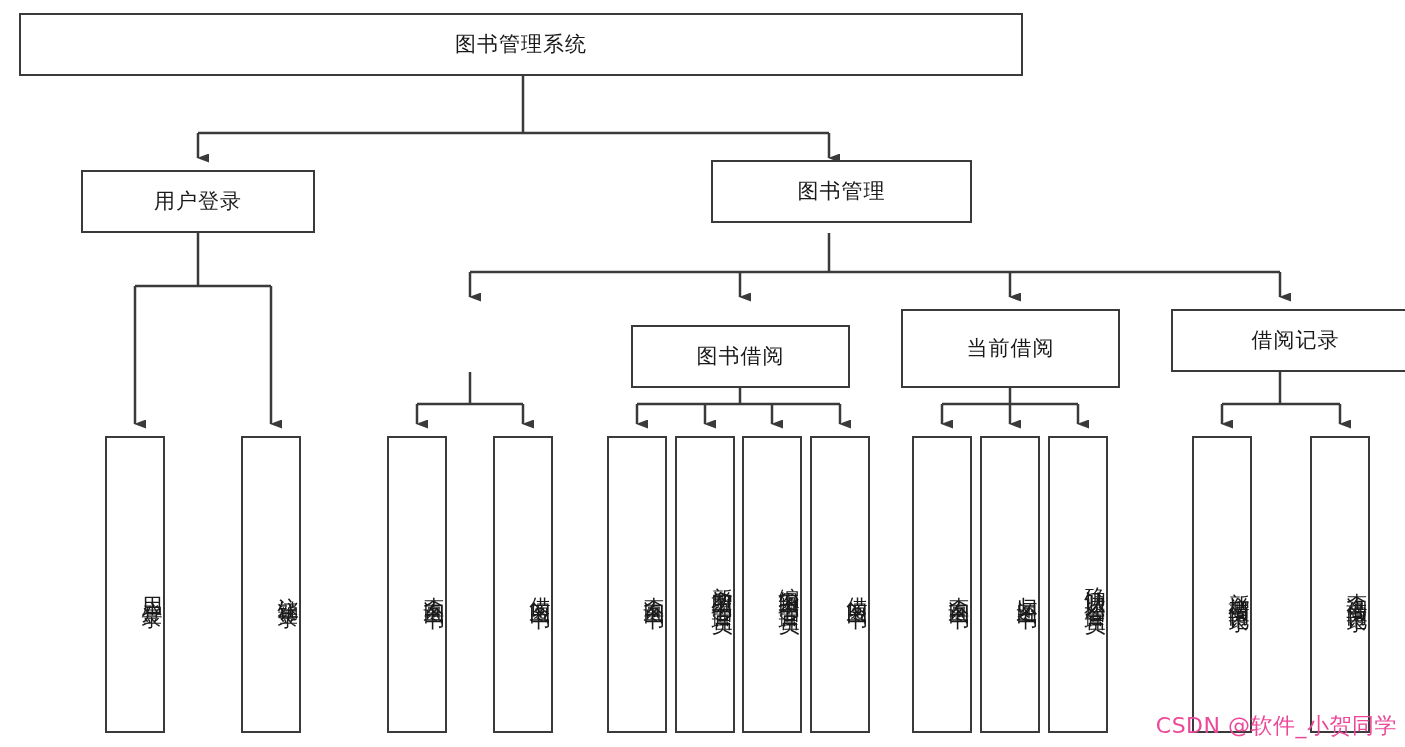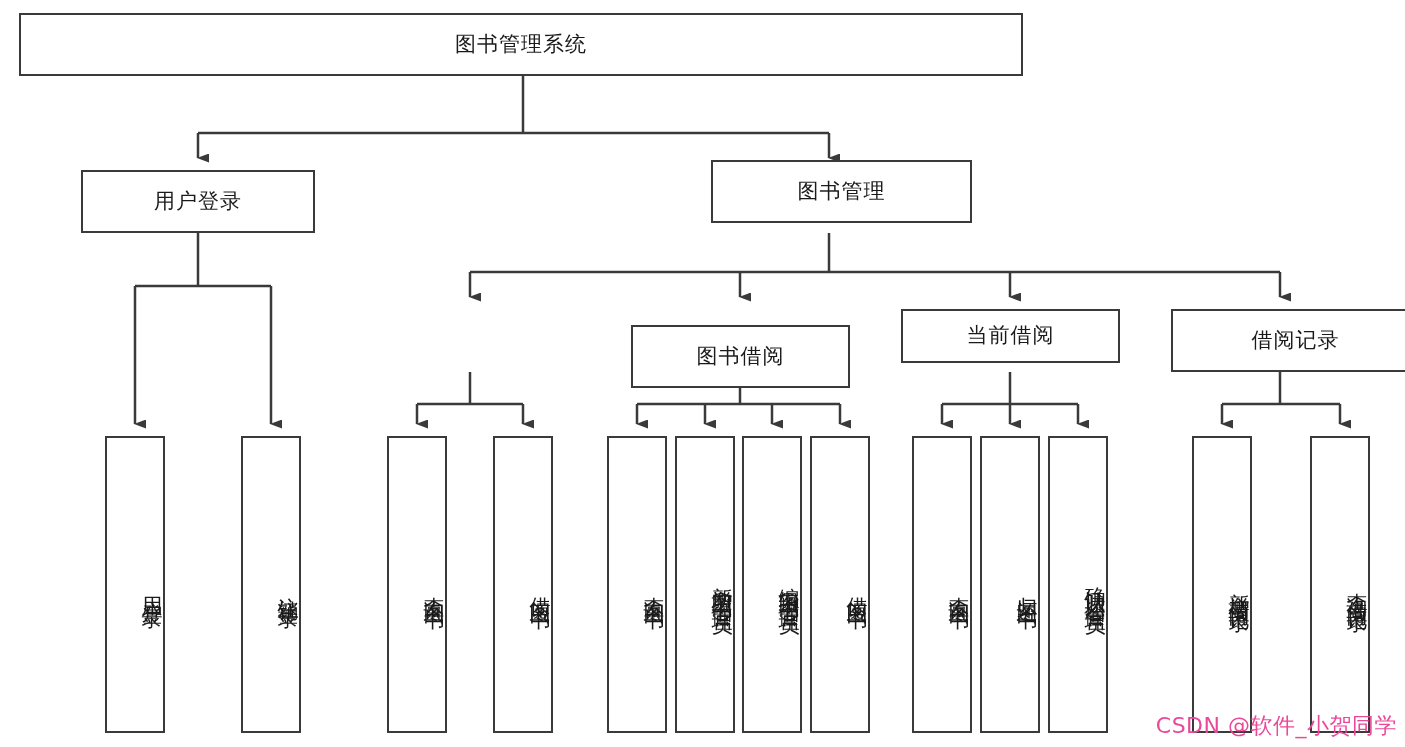--- a/index.html
+++ b/index.html
@@ -127,21 +127,21 @@
   <div class="node horiz" style="left:81px; top:170px; width:234px; height:63px;">
     <span>用户登录</span>
   </div>
   <div class="node horiz" style="left:711px; top:160px; width:261px; height:63px;">
     <span>图书管理</span>
   </div>
 
   <div class="node horiz" style="left:631px; top:309px; width:219px; height:63px;margin-top:16px;">
     <span>图书借阅</span>
   </div>
-  <div class="node horiz" style="left:901px; top:309px; width:219px; height:54px;">
+  <div class="node horiz" style="left:901px; top:309px; width:219px; height:79px;">
     <span>当前借阅</span>
   </div>
   <div class="node horiz" style="left:1171px; top:309px; width:249px; height:63px;">
     <span>借阅记录</span>
   </div>
 
   <div class="node vert" style="left:105px; top:436px; width:60px; height:297px;">
     <span>用户登录</span>
   </div>
   <div class="node vert" style="left:241px; top:436px; width:60px; height:297px;">

